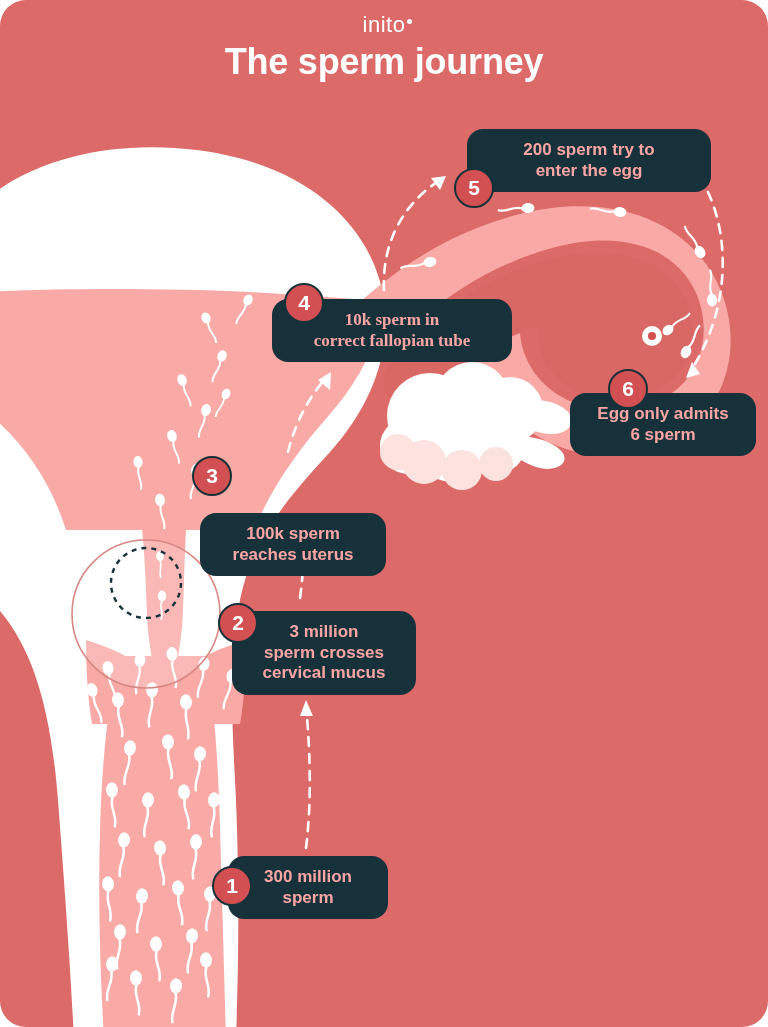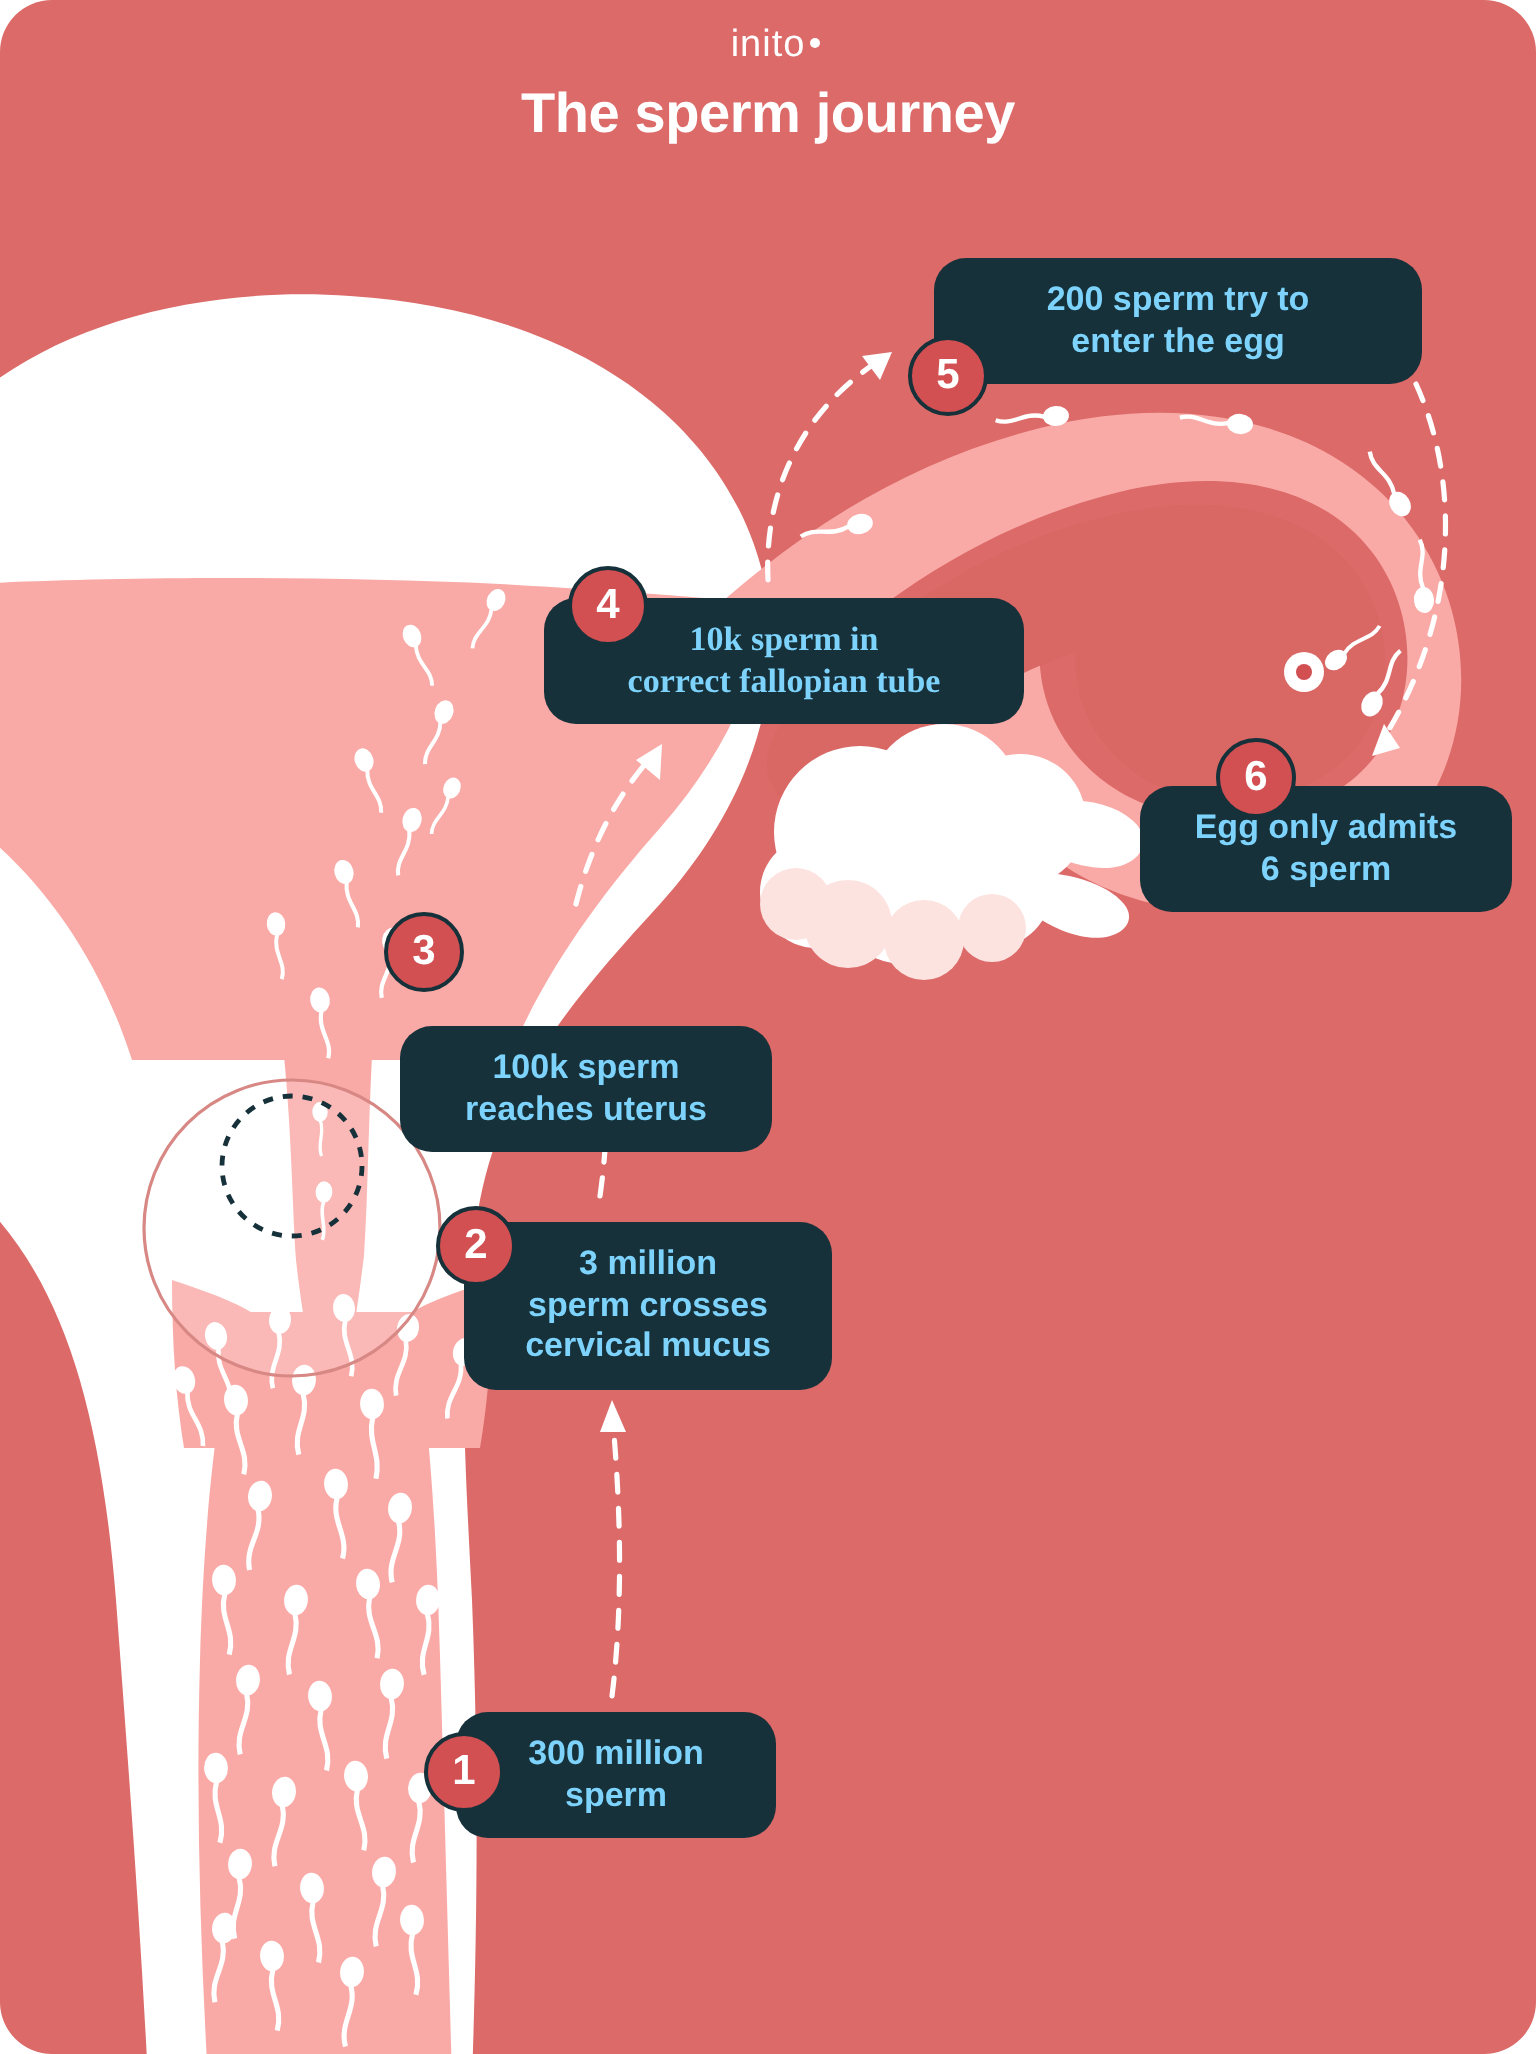--- a/index.html
+++ b/index.html
@@ -31,21 +31,21 @@
   }
 
   
   .brand {
     position: absolute;
     left: 0;
     top: 12px;
     width: 768px;
     text-align: center;
     color: #ffffff;
-    font-size: 19px;
+    font-size: 22px;
     letter-spacing: 0.5px;
     font-weight: 400;
     z-index: 40;
   }
   .brand .dot-o {
     display: inline-block;
     position: relative;
   }
   .brand .dot-o::after {
     content: "";
@@ -57,35 +57,35 @@
     border-radius: 50%;
     background: #ffffff;
   }
   .page-title {
     position: absolute;
     left: 0;
     top: 41px;
     width: 768px;
     text-align: center;
     color: #ffffff;
-    font-size: 28px;
+    font-size: 36px;
     font-weight: bold;
     letter-spacing: -0.2px;
     z-index: 40;
   }
 
   
   .callout {
     position: absolute;
     z-index: 30;
   }
   .pill {
     position: relative;
     background: #16313a;
-    color: #7dd3fc;
+    color: #fca5a5;
     border-radius: 16px;
     padding: 11px 18px;
     font-size: 17px;
     font-weight: bold;
     line-height: 1.22;
     text-align: center;
     white-space: pre-line;
     box-sizing: border-box;
   }
   .badge {

